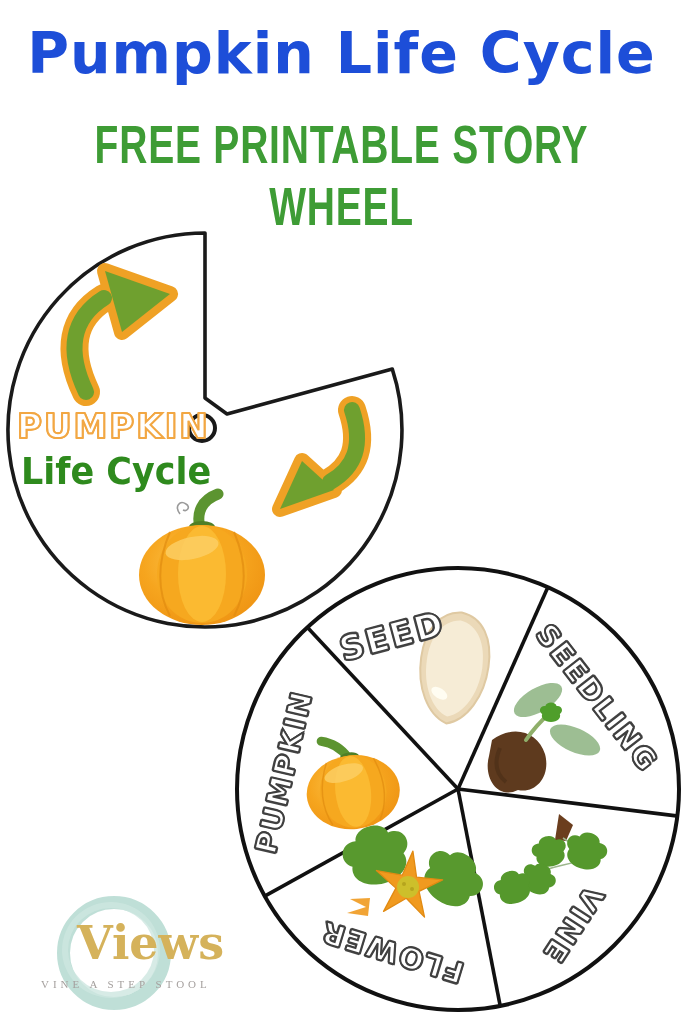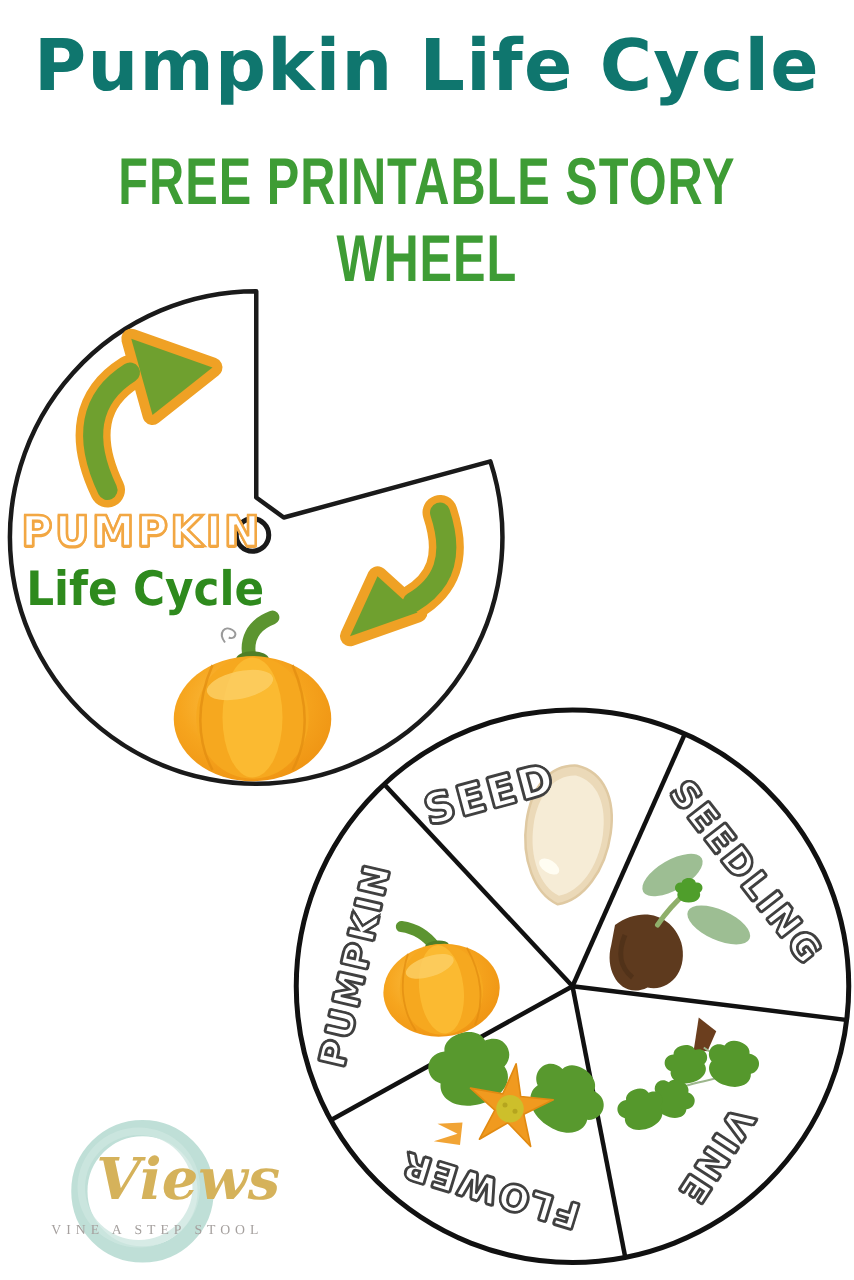--- a/index.html
+++ b/index.html
@@ -3,21 +3,21 @@
 <meta charset="utf-8">
 <style>
   html,body{margin:0;padding:0;background:#ffffff;}
   .page{
     position:relative;width:683px;height:1024px;overflow:hidden;background:#ffffff;
     font-family:"Liberation Sans",sans-serif;
   }
   
   .title{
     position:absolute;left:0;top:20px;width:683px;text-align:center;
-    font-size:57px;font-weight:bold;letter-spacing:1px;color:#0f766e;
+    font-size:57px;font-weight:bold;letter-spacing:1px;color:#1d4ed8;
     font-family:"DejaVu Sans",sans-serif;
   }
   .subtitle{
     position:absolute;left:0;top:118px;width:683px;text-align:center;
     font-size:50px;font-weight:bold;color:#3E9C35;letter-spacing:1px;
     transform:scale(0.78,1.06);transform-origin:50% 50%;
     font-family:"Liberation Sans",sans-serif;
   }
   
   .cover-wheel-svg{position:absolute;left:0;top:220px;}
@@ -54,21 +54,21 @@
   .wm-ring{
     position:absolute;left:12px;top:18px;width:88px;height:88px;border-radius:50%;
     border:13px solid #BCDDD5;opacity:0.95;
   }
   .wm-ring2{
     position:absolute;left:17px;top:24px;width:86px;height:84px;border-radius:50%;
     border:6px solid #CDE6E0;opacity:0.8;
   }
   .wm-name{
     position:absolute;left:32px;top:38px;font-family:"DejaVu Serif",serif;
-    font-style:italic;font-weight:bold;font-size:46px;color:#D5B25B;
+    font-weight:bold;font-size:46px;color:#D5B25B;
   }
   .wm-tagline{
     position:absolute;left:-4px;top:100px;width:228px;font-size:11px;letter-spacing:4px;
     color:#A5A09E;font-family:"Liberation Serif",serif;
   }
 </style>
 </head>
 <body>
 
 <div class="page">

